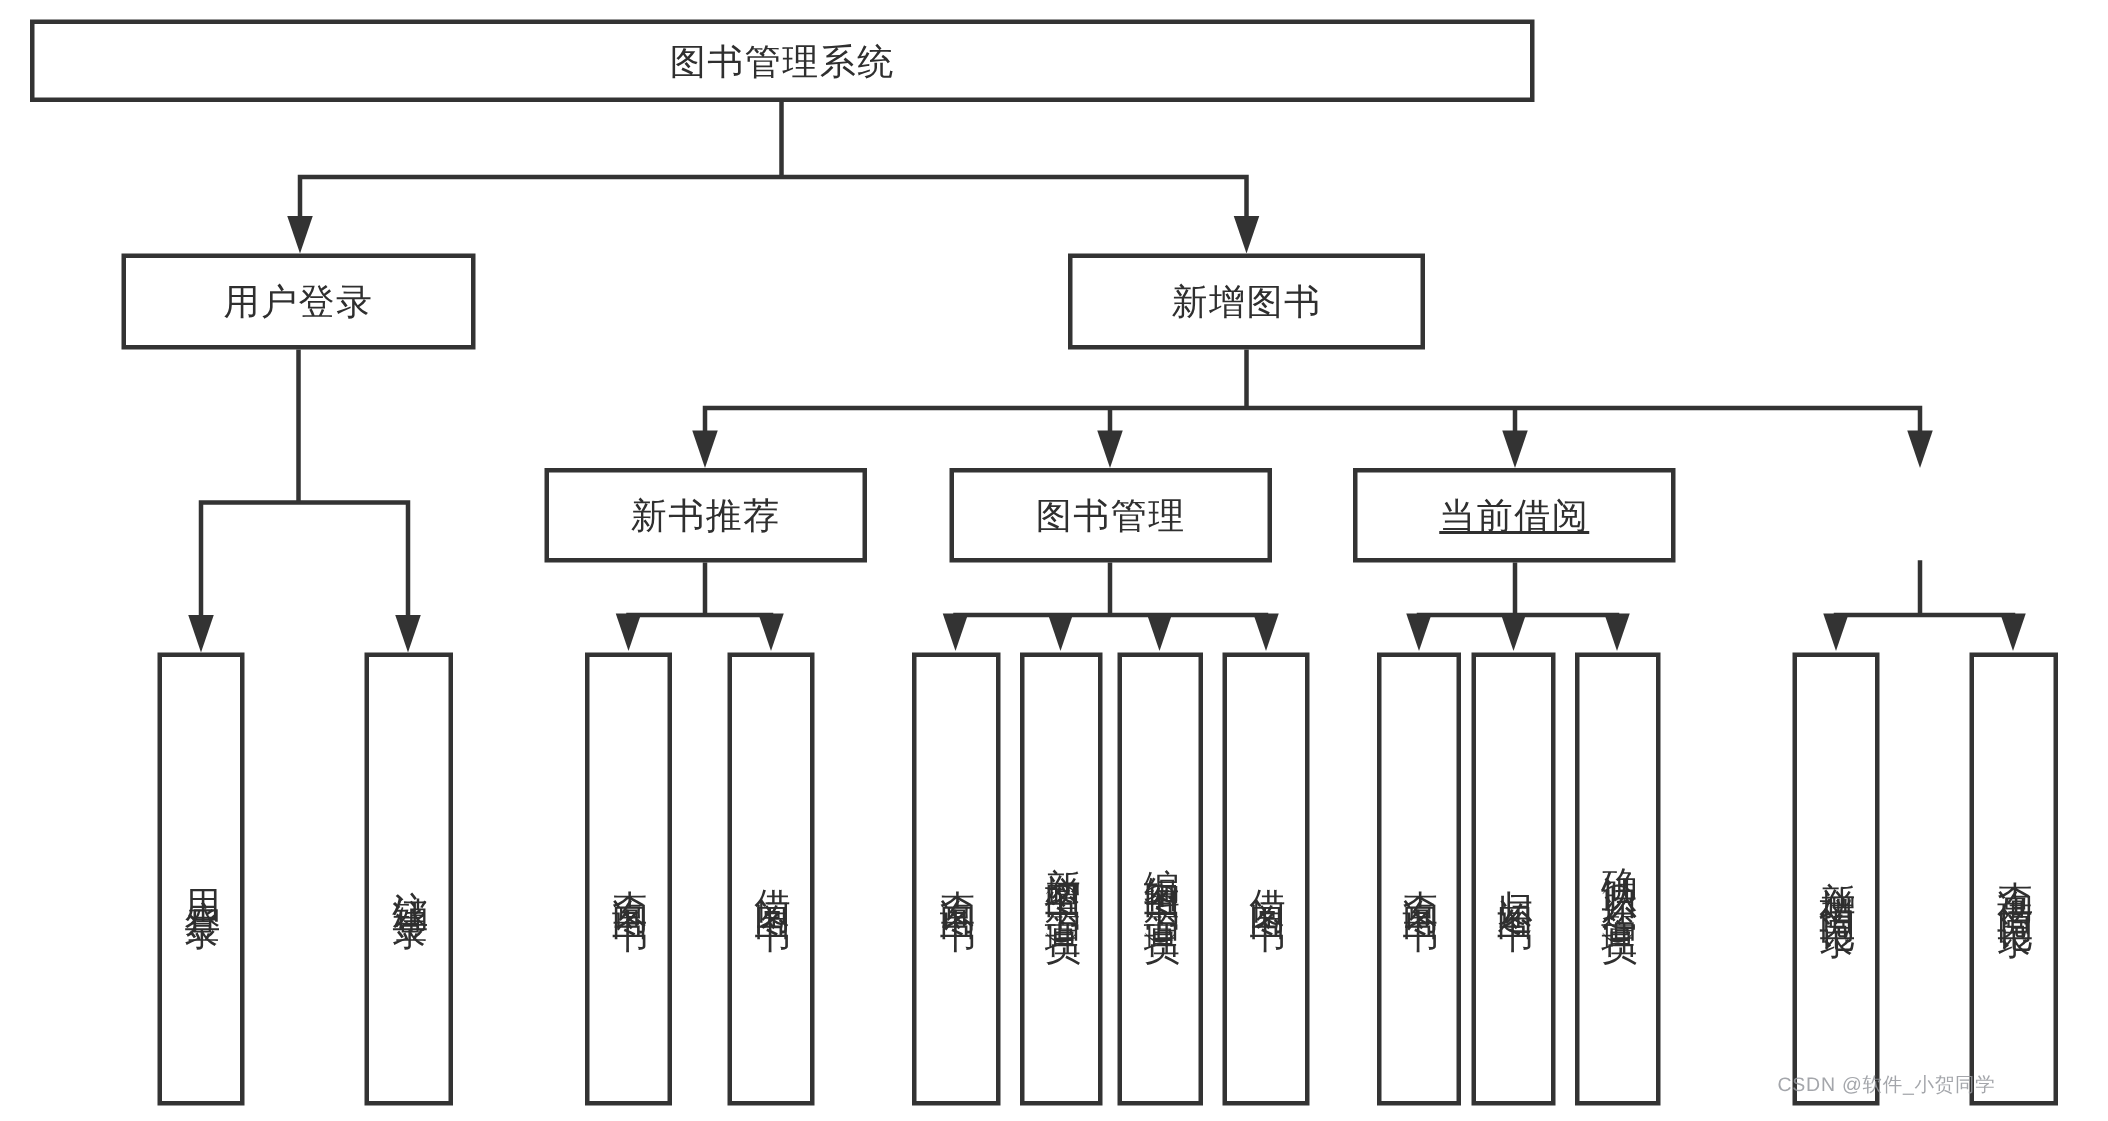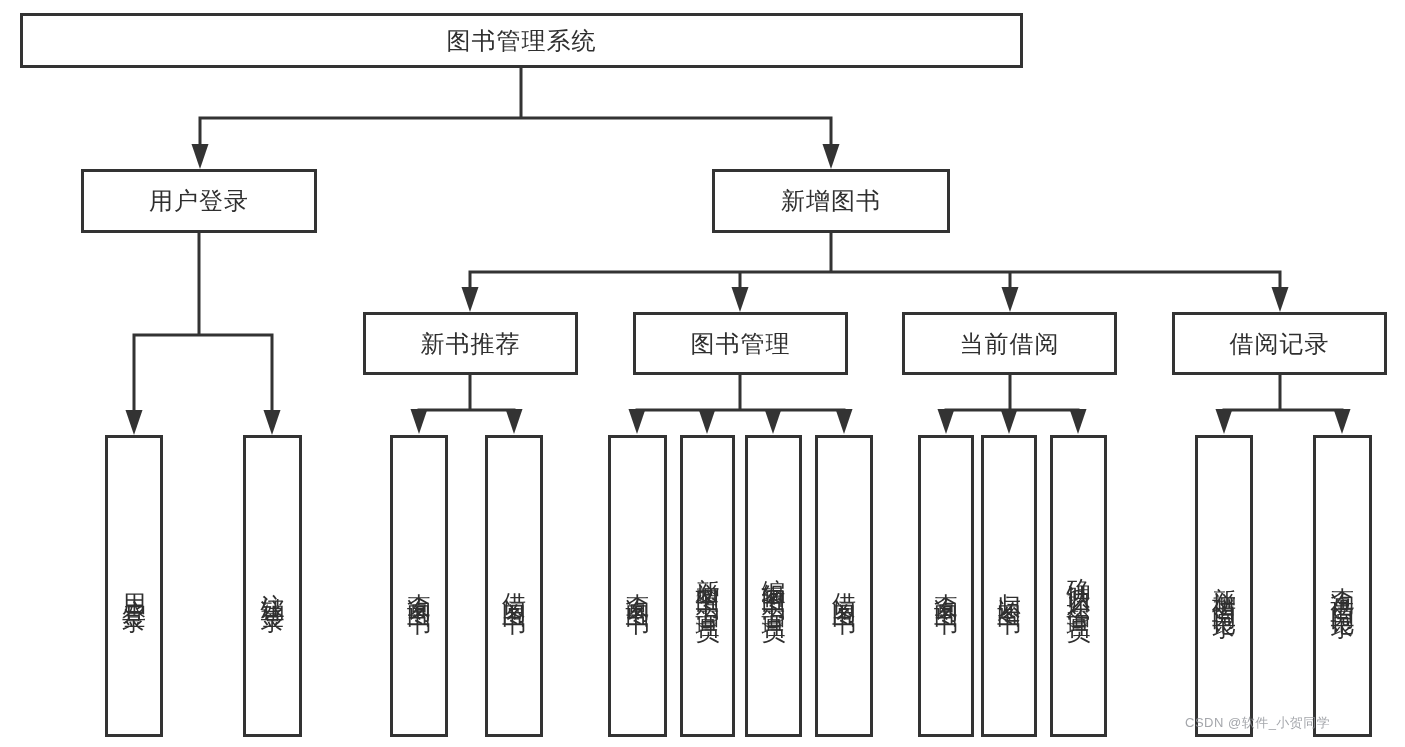--- a/index.html
+++ b/index.html
@@ -30,21 +30,21 @@
     letter-spacing:6px;
     line-height:1;
   }
   
   .n-root   { left:20px;  top:13px;  width:1003px; height:55px; }
   .n-user   { left:81px;  top:169px; width:236px;  height:64px; }
   .n-mgmt   { left:712px; top:169px; width:238px;  height:64px; }
   .n-l3     { top:312px; height:63px; width:215px; }
   .n-new    { left:363px; }
   .n-borrow { left:633px; }
-  .n-cur    { left:902px; }
+  .n-cur    { left:902px;text-decoration:underline; }
   .n-rec    { left:1172px; }
   .leaf     { top:435px; height:302px; }
   .lf1  { left:105px;  width:58px; }
   .lf2  { left:243px;  width:59px; }
   .lf3  { left:390px;  width:58px; }
   .lf4  { left:485px;  width:58px; }
   .lf5  { left:608px;  width:59px; }
   .lf6  { left:680px;  width:55px; }
   .lf7  { left:745px;  width:57px; }
   .lf8  { left:815px;  width:58px; }
@@ -108,21 +108,20 @@
   </svg>
 
   <div class="box n-root h-label">图书管理系统</div>
 
   <div class="box n-user h-label">用户登录</div>
   <div class="box n-mgmt h-label">新增图书</div>
 
   <div class="box n-l3 n-new h-label">新书推荐</div>
   <div class="box n-l3 n-borrow h-label">图书管理</div>
   <div class="box n-l3 n-cur h-label">当前借阅</div>
-  <div class="box n-l3 n-rec h-label">借阅记录</div>
 
   <div class="box leaf lf1 v-label">用户登录</div>
   <div class="box leaf lf2 v-label">注销登录</div>
   <div class="box leaf lf3 v-label">查询图书</div>
   <div class="box leaf lf4 v-label">借阅图书</div>
   <div class="box leaf lf5 v-label">查询图书</div>
   <div class="box leaf lf6 v-label">新增图书（管理员）</div>
   <div class="box leaf lf7 v-label">编辑图书（管理员）</div>
   <div class="box leaf lf8 v-label">借阅图书</div>
   <div class="box leaf lf9 v-label">查询图书</div>

